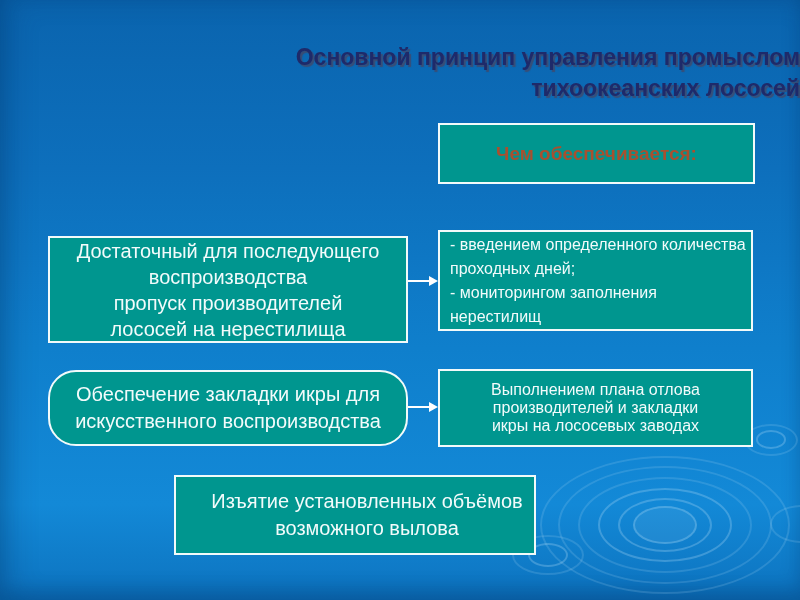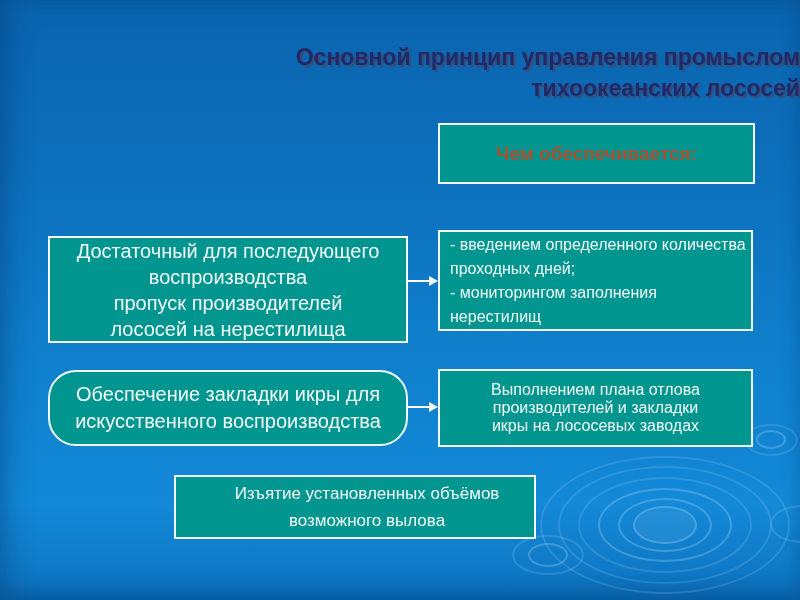--- a/index.html
+++ b/index.html
@@ -65,22 +65,22 @@
   }
   .row2-left {
     left: 48px; top: 370px; width: 360px; height: 76px;
     font-size: 20px; line-height: 27px; border-radius: 28px;
   }
   .row2-right {
     left: 438px; top: 369px; width: 315px; height: 78px;
     font-size: 16px; line-height: 18px;
   }
   .bottom-box {
-    left: 174px; top: 475px; width: 362px; height: 64px;
-    font-size: 17px; line-height: 27px; padding-left: 24px;
+    left: 174px; top: 475px; width: 362px; height: 80px;
+    font-size: 20px; line-height: 27px; padding-left: 24px;
   }
 
   .connector {
     position: absolute;
     width: 30px; height: 10px;
   }
   .connector .line {
     position: absolute;
     left: 0; top: 4px;
     width: 23px; height: 2px;

